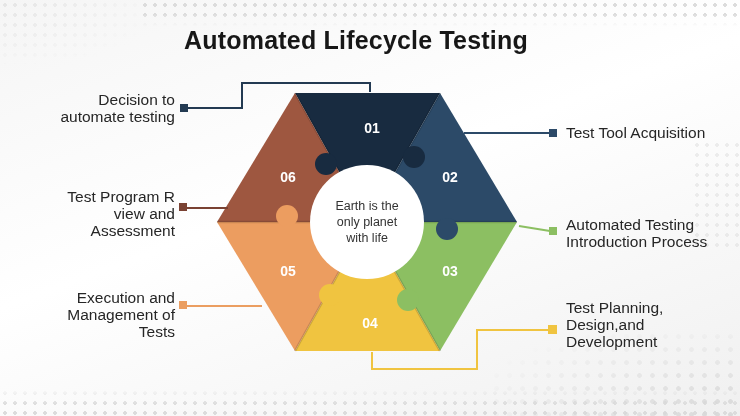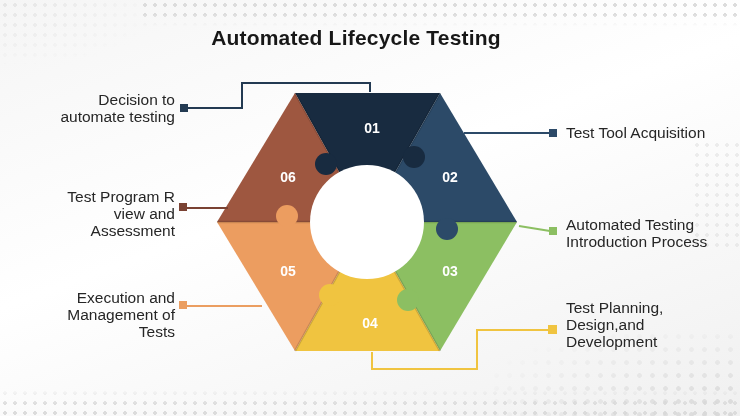--- a/index.html
+++ b/index.html
@@ -18,21 +18,21 @@
   .dots-topleft{left:0;top:0;width:150px;height:64px;opacity:.65;
     -webkit-mask-image:radial-gradient(at top left,#000,transparent 78%);mask-image:radial-gradient(at top left,#000,transparent 78%);}
   .dots-bottom{left:0;top:388px;width:740px;height:28px;
     -webkit-mask-image:linear-gradient(0deg,#000 40%,transparent);mask-image:linear-gradient(0deg,#000 40%,transparent);}
   .dots-bottomright{left:490px;top:330px;width:250px;height:86px;
     background-image:radial-gradient(circle,#d8d8d8 2.2px,transparent 2.3px);background-size:13px 13px;
     -webkit-mask-image:radial-gradient(at bottom right,#000,transparent 82%);mask-image:radial-gradient(at bottom right,#000,transparent 82%);}
   .dots-midright{left:692px;top:140px;width:48px;height:110px;opacity:.5;}
   .title{
     position:absolute;left:0;top:26px;width:712px;text-align:center;
-    font-size:21px;font-weight:700;color:#171717;letter-spacing:.2px;
+    font-size:25px;font-weight:700;color:#171717;letter-spacing:.2px;
   }
   .diagram-svg{position:absolute;left:0;top:0;}
   .lbl{
     position:absolute;font-size:15.5px;line-height:17px;color:#262626;
     white-space:pre-line;
   }
   .lbl-left{text-align:right;width:180px;}
   .lbl-right{text-align:left;width:190px;}
   .center-text{
     position:absolute;left:312px;top:198px;width:110px;height:48px;
@@ -100,20 +100,23 @@
     <path d="M464,133 H550" fill="none" stroke-width="2" stroke="#2C4A68"></path>
     <rect x="549" y="129" width="8" height="8" fill="#2C4A68"></rect>
 
     <path d="M519,226 L550,231" fill="none" stroke-width="2" stroke="#8CBF62"></path>
     <rect x="549" y="227" width="8" height="8" fill="#8CBF62"></rect>
 
     <path d="M372,352 V369 H477 V330 H548" fill="none" stroke-width="2" stroke="#F0C440"></path>
     <rect x="548" y="325" width="9" height="9" fill="#F0C440"></rect>
   </svg>
 
+  <div class="center-text">Earth is the
+only planet
+with life</div>
 
   <div class="lbl lbl-left" style="right:565px;top:91px;">Decision to
 automate testing</div>
   <div class="lbl lbl-left" style="right:565px;top:188px;">Test Program R
 view and
 Assessment</div>
   <div class="lbl lbl-left" style="right:565px;top:289px;">Execution and
 Management of
 Tests</div>
 

